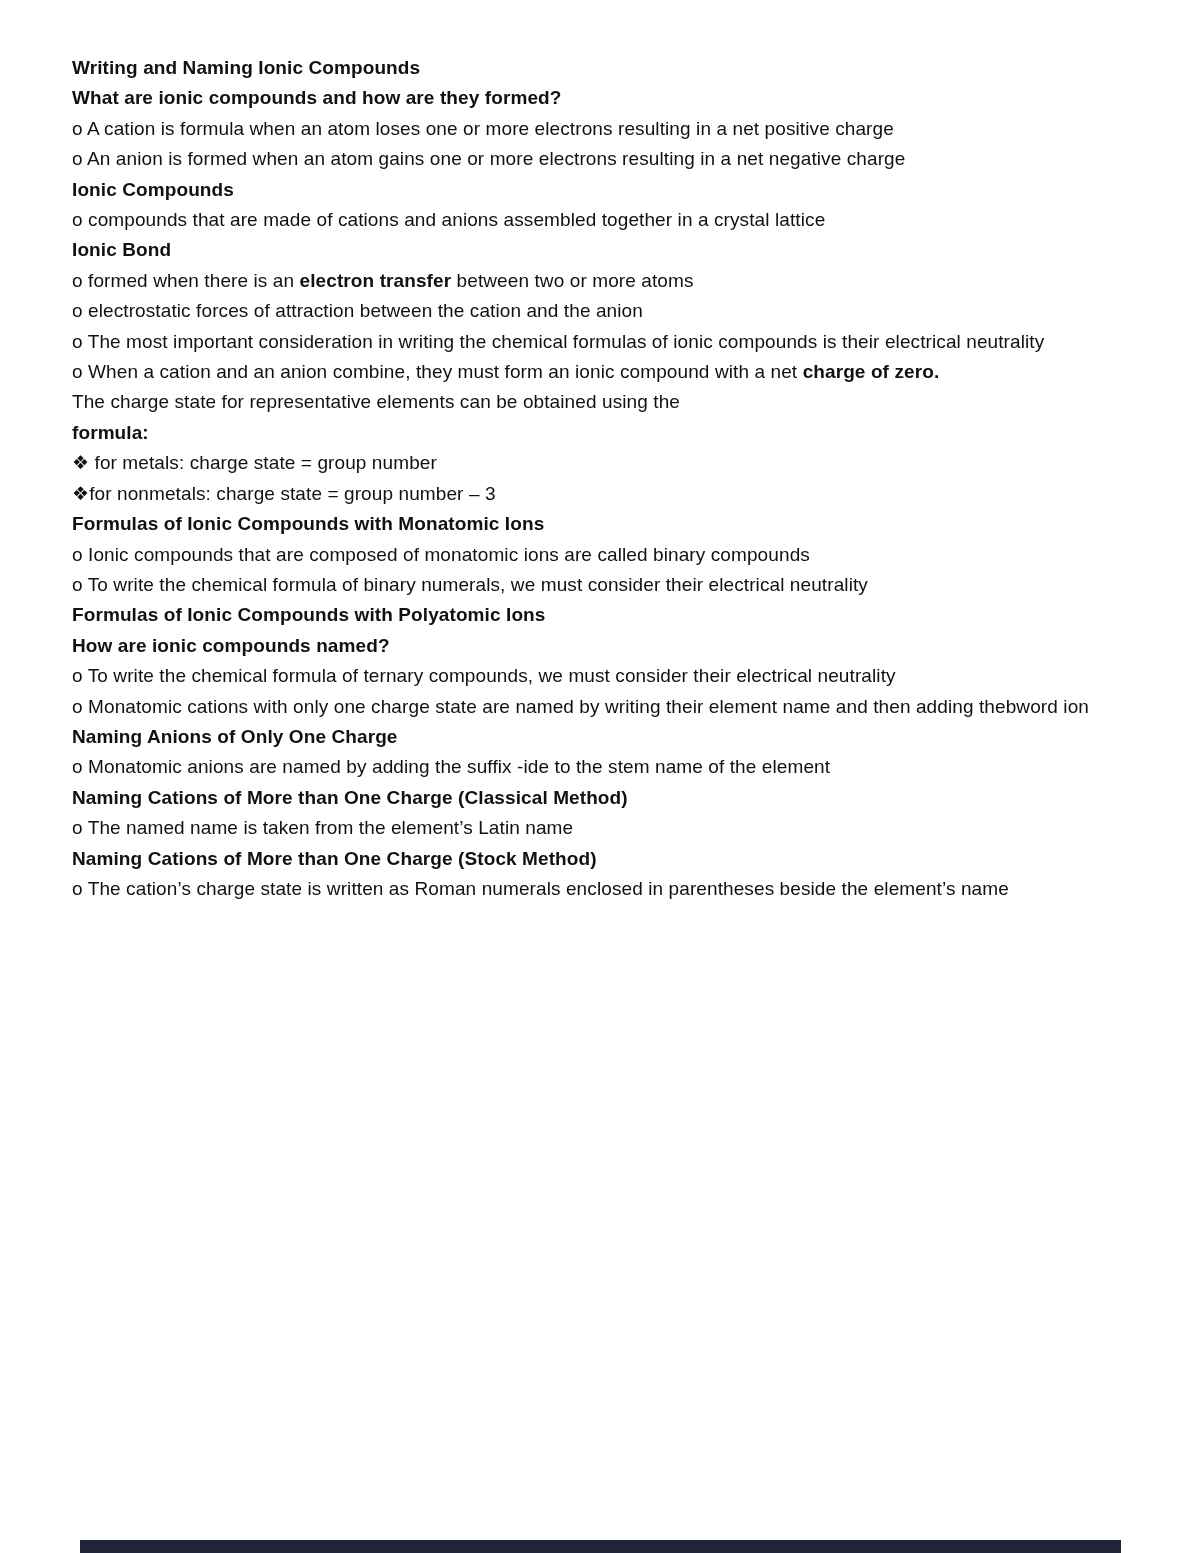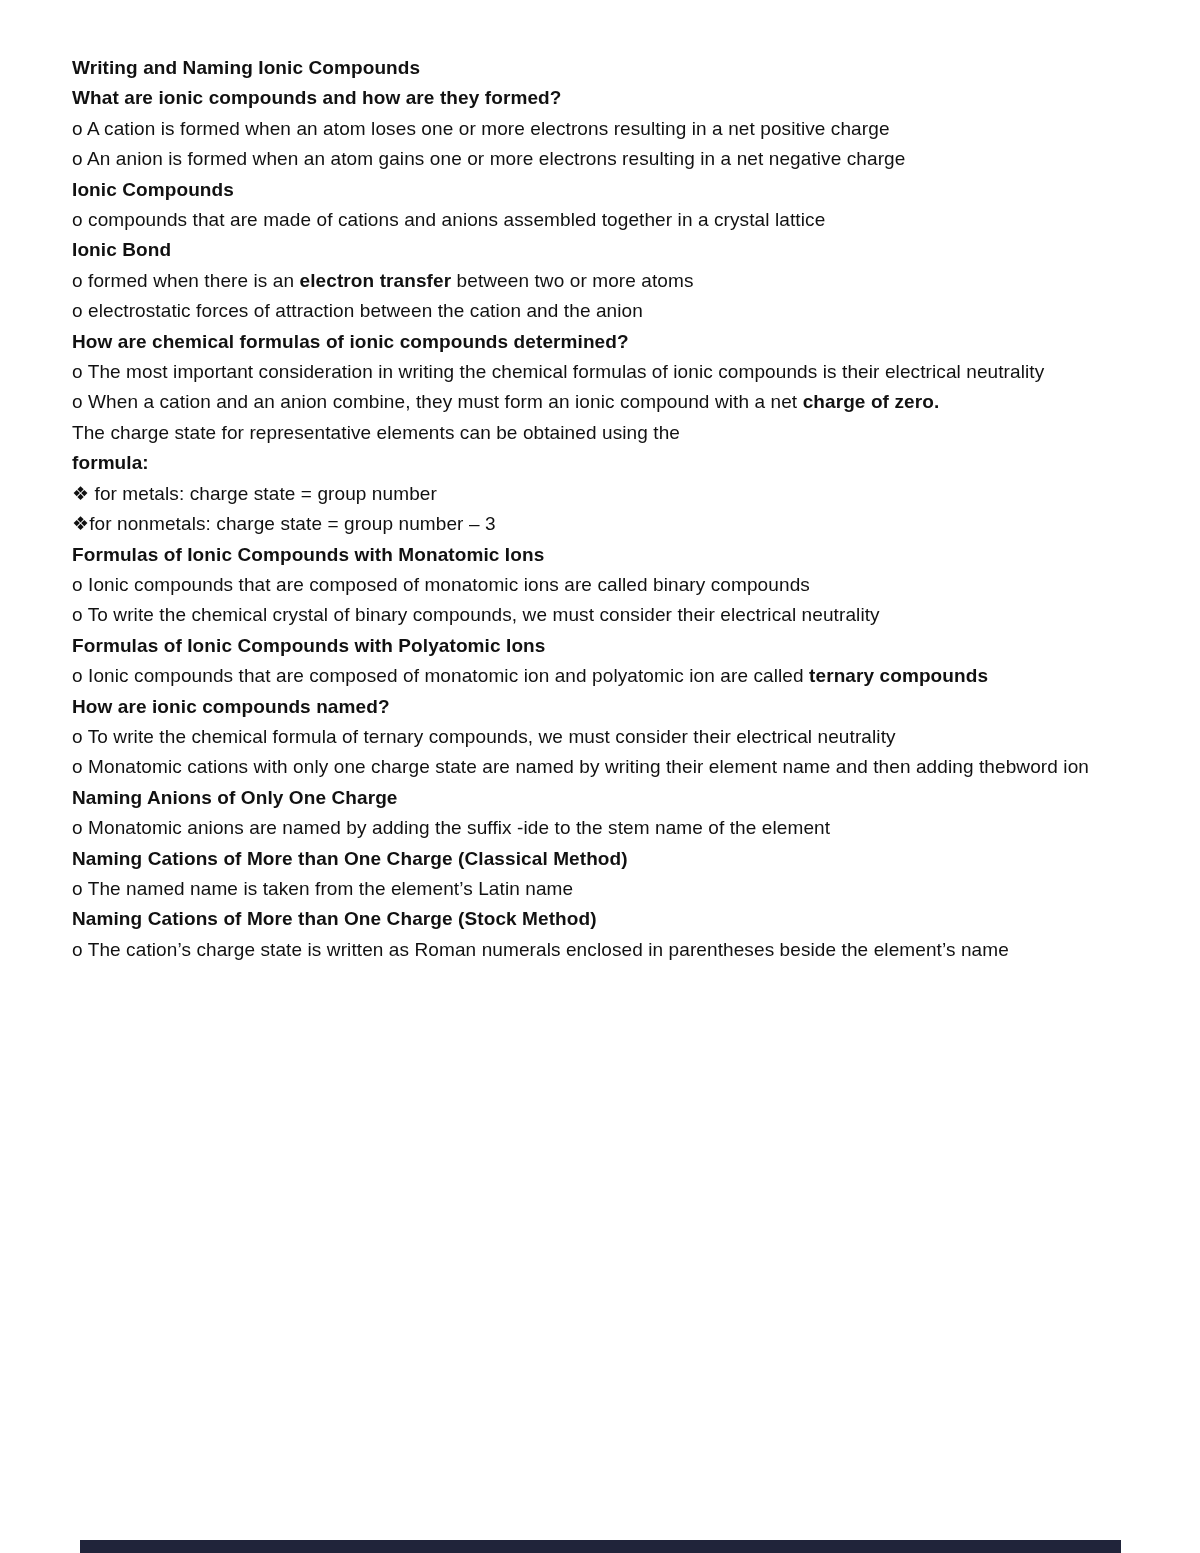--- a/index.html
+++ b/index.html
@@ -44,39 +44,37 @@
     background: #20243a;
   }
 </style>
 </head>
 <body>
 
 <div class="page">
   <div class="doc-body">
       <div class="line"><span class="bold">Writing and Naming Ionic Compounds</span></div>
       <div class="line"><span class="bold">What are ionic compounds and how are they formed?</span></div>
-      <div class="line"><span>o A cation is formed when an atom loses one or more electrons resulting in a net positive charge</span></div>
+      <div class="line"><span>o A cation is formula when an atom loses one or more electrons resulting in a net positive charge</span></div>
       <div class="line"><span>o An anion is formed when an atom gains one or more electrons resulting in a net negative charge</span></div>
       <div class="line"><span class="bold">Ionic Compounds</span></div>
       <div class="line"><span>o compounds that are made of cations and anions assembled together in a crystal lattice</span></div>
       <div class="line"><span class="bold">Ionic Bond</span></div>
       <div class="line"><span>o formed when there is an </span><span class="bold">electron transfer</span><span> between two or more atoms</span></div>
       <div class="line"><span>o electrostatic forces of attraction between the cation and the anion</span></div>
-      <div class="line"><span class="bold">How are chemical formulas of ionic compounds determined?</span></div>
       <div class="line"><span>o The most important consideration in writing the chemical formulas of ionic compounds is their electrical neutrality</span></div>
       <div class="line"><span>o When a cation and an anion combine, they must form an ionic compound with a net </span><span class="bold">charge of zero.</span></div>
       <div class="line"><span>The charge state for representative elements can be obtained using the</span></div>
       <div class="line"><span class="bold">formula:</span></div>
       <div class="line"><span>❖ for metals: charge state = group number</span></div>
       <div class="line"><span>❖for nonmetals: charge state = group number – 3</span></div>
       <div class="line"><span class="bold">Formulas of Ionic Compounds with Monatomic Ions</span></div>
       <div class="line"><span>o Ionic compounds that are composed of monatomic ions are called binary compounds</span></div>
-      <div class="line"><span>o To write the chemical crystal of binary compounds, we must consider their electrical neutrality</span></div>
+      <div class="line"><span>o To write the chemical formula of binary numerals, we must consider their electrical neutrality</span></div>
       <div class="line"><span class="bold">Formulas of Ionic Compounds with Polyatomic Ions</span></div>
-      <div class="line"><span>o Ionic compounds that are composed of monatomic ion and polyatomic ion are called </span><span class="bold">ternary compounds</span></div>
       <div class="line"><span class="bold">How are ionic compounds named?</span></div>
       <div class="line"><span>o To write the chemical formula of ternary compounds, we must consider their electrical neutrality</span></div>
       <div class="line"><span>o Monatomic cations with only one charge state are named by writing their element name and then adding thebword ion</span></div>
       <div class="line"><span class="bold">Naming Anions of Only One Charge</span></div>
       <div class="line"><span>o Monatomic anions are named by adding the suffix -ide to the stem name of the element</span></div>
       <div class="line"><span class="bold">Naming Cations of More than One Charge (Classical Method)</span></div>
       <div class="line"><span>o The named name is taken from the element’s Latin name</span></div>
       <div class="line"><span class="bold">Naming Cations of More than One Charge (Stock Method)</span></div>
       <div class="line"><span>o The cation’s charge state is written as Roman numerals enclosed in parentheses beside the element’s name</span></div>
     </div>

